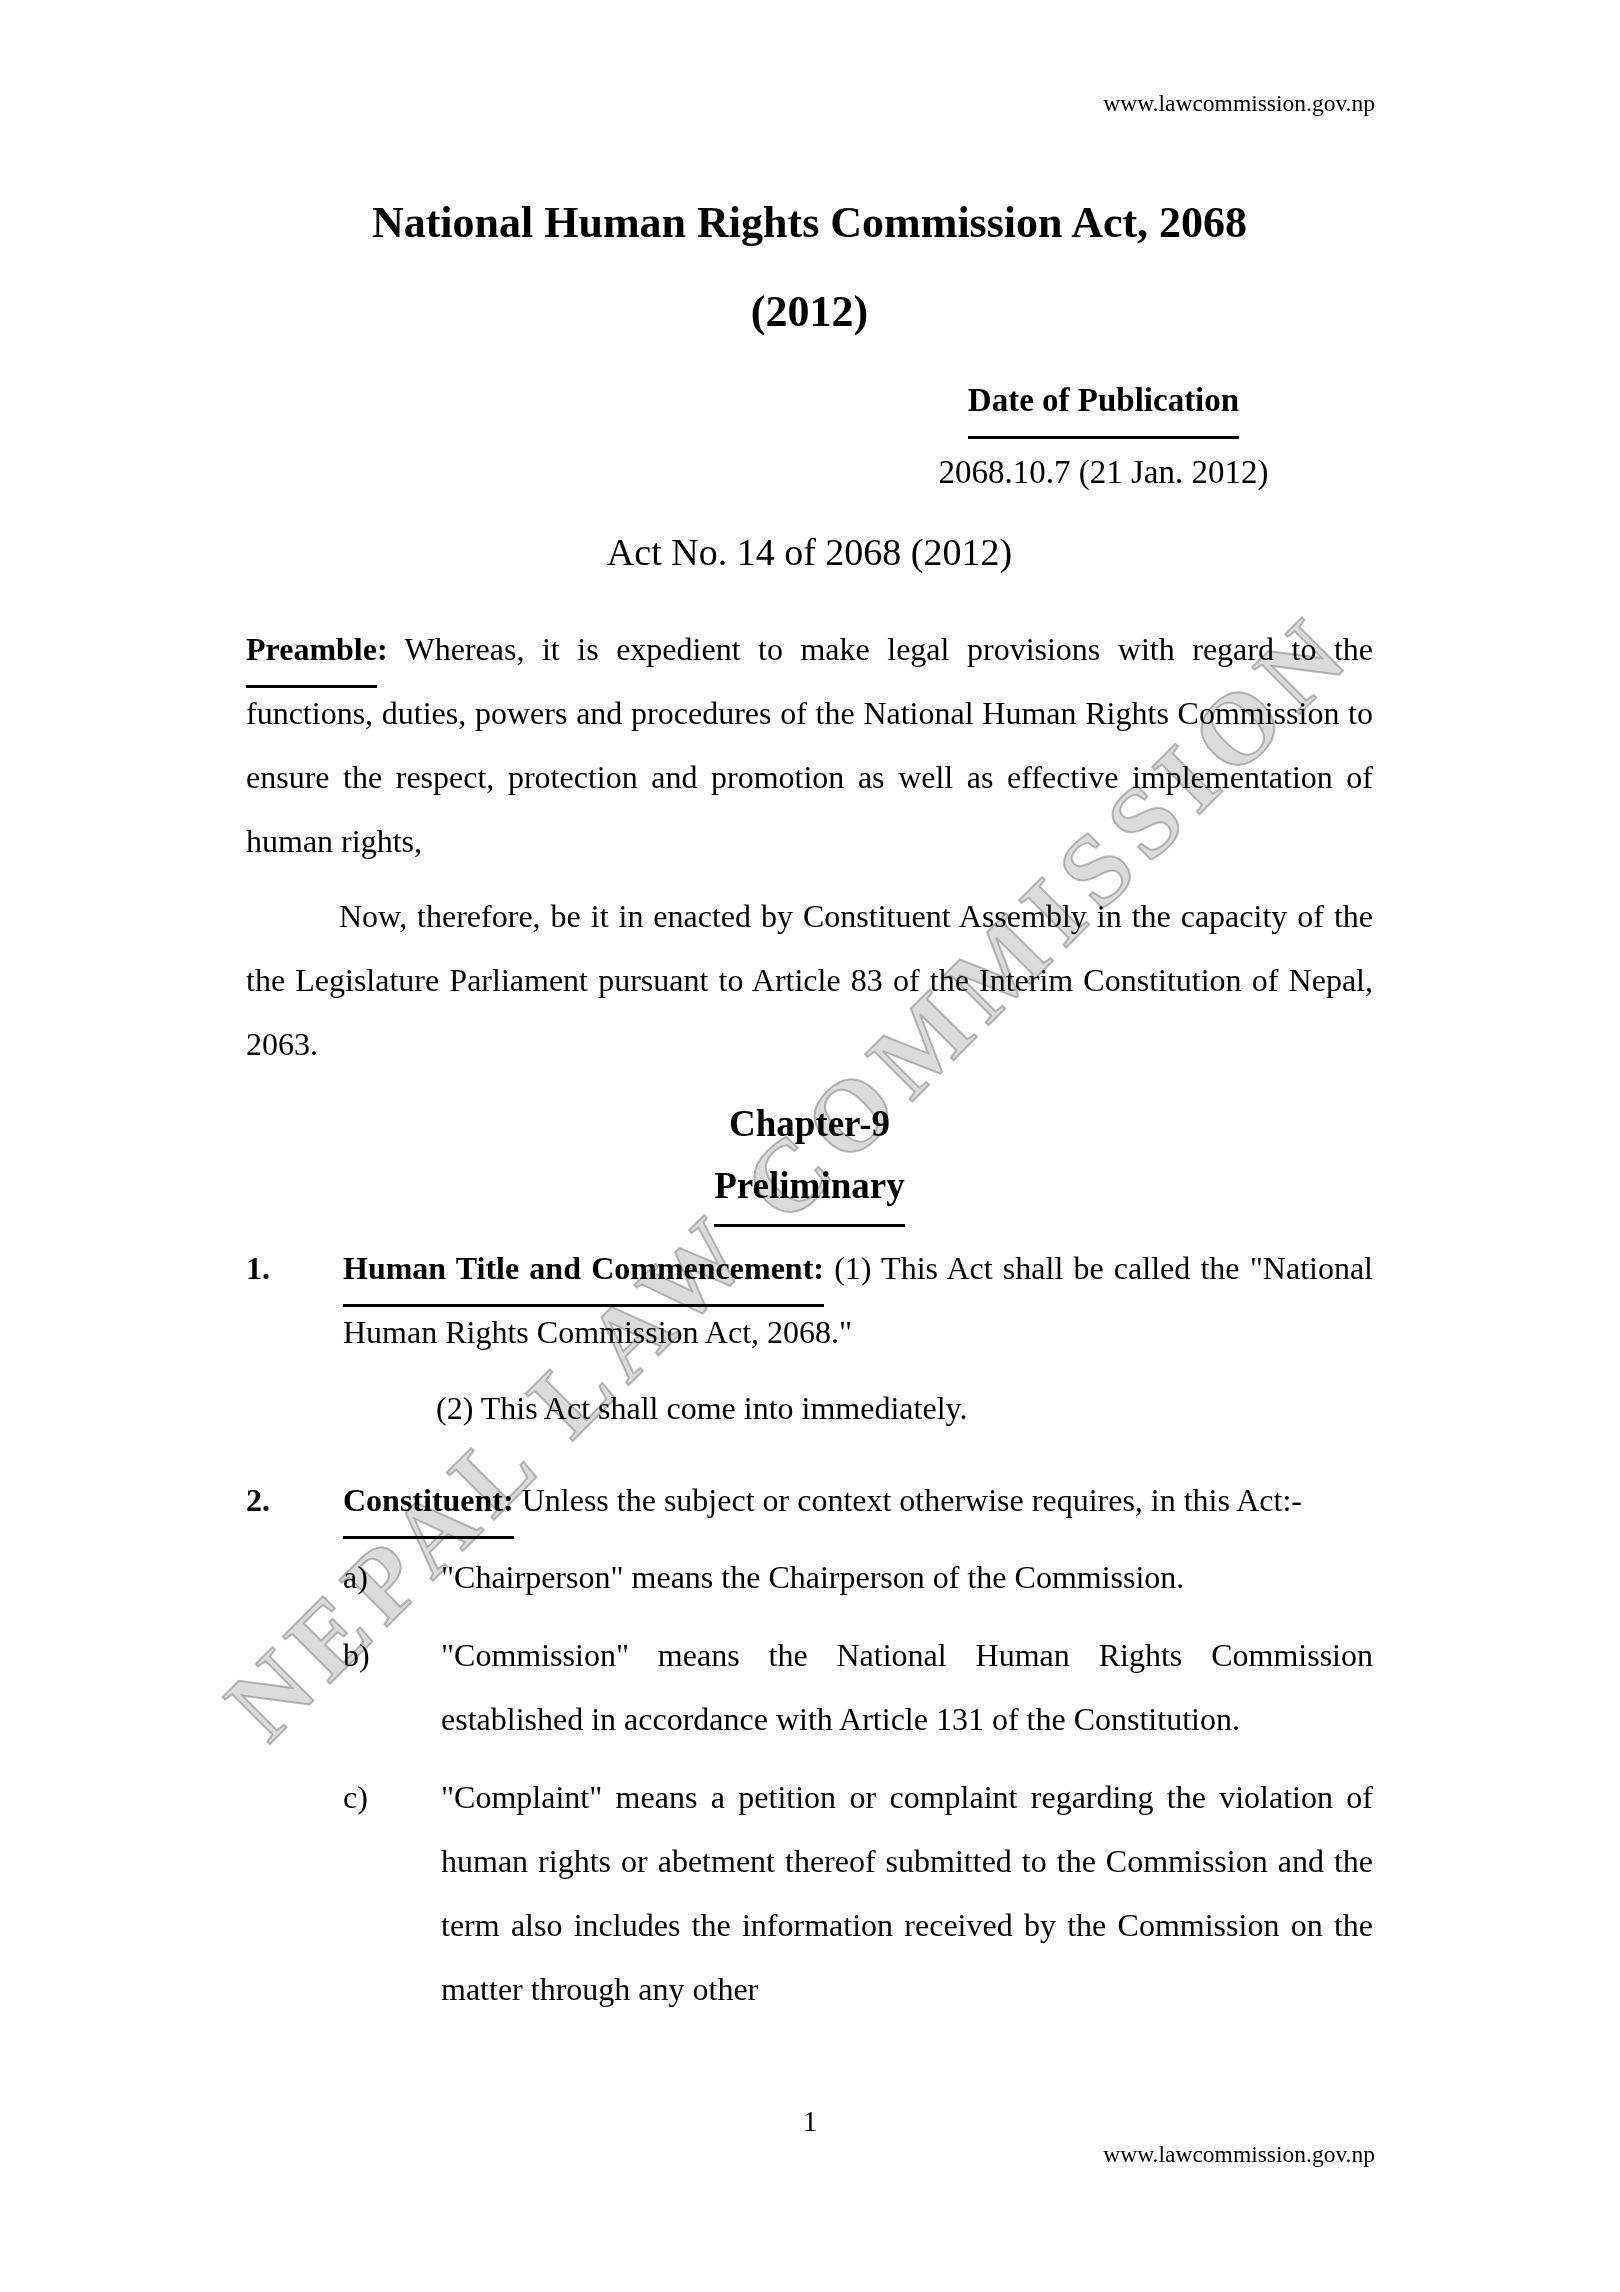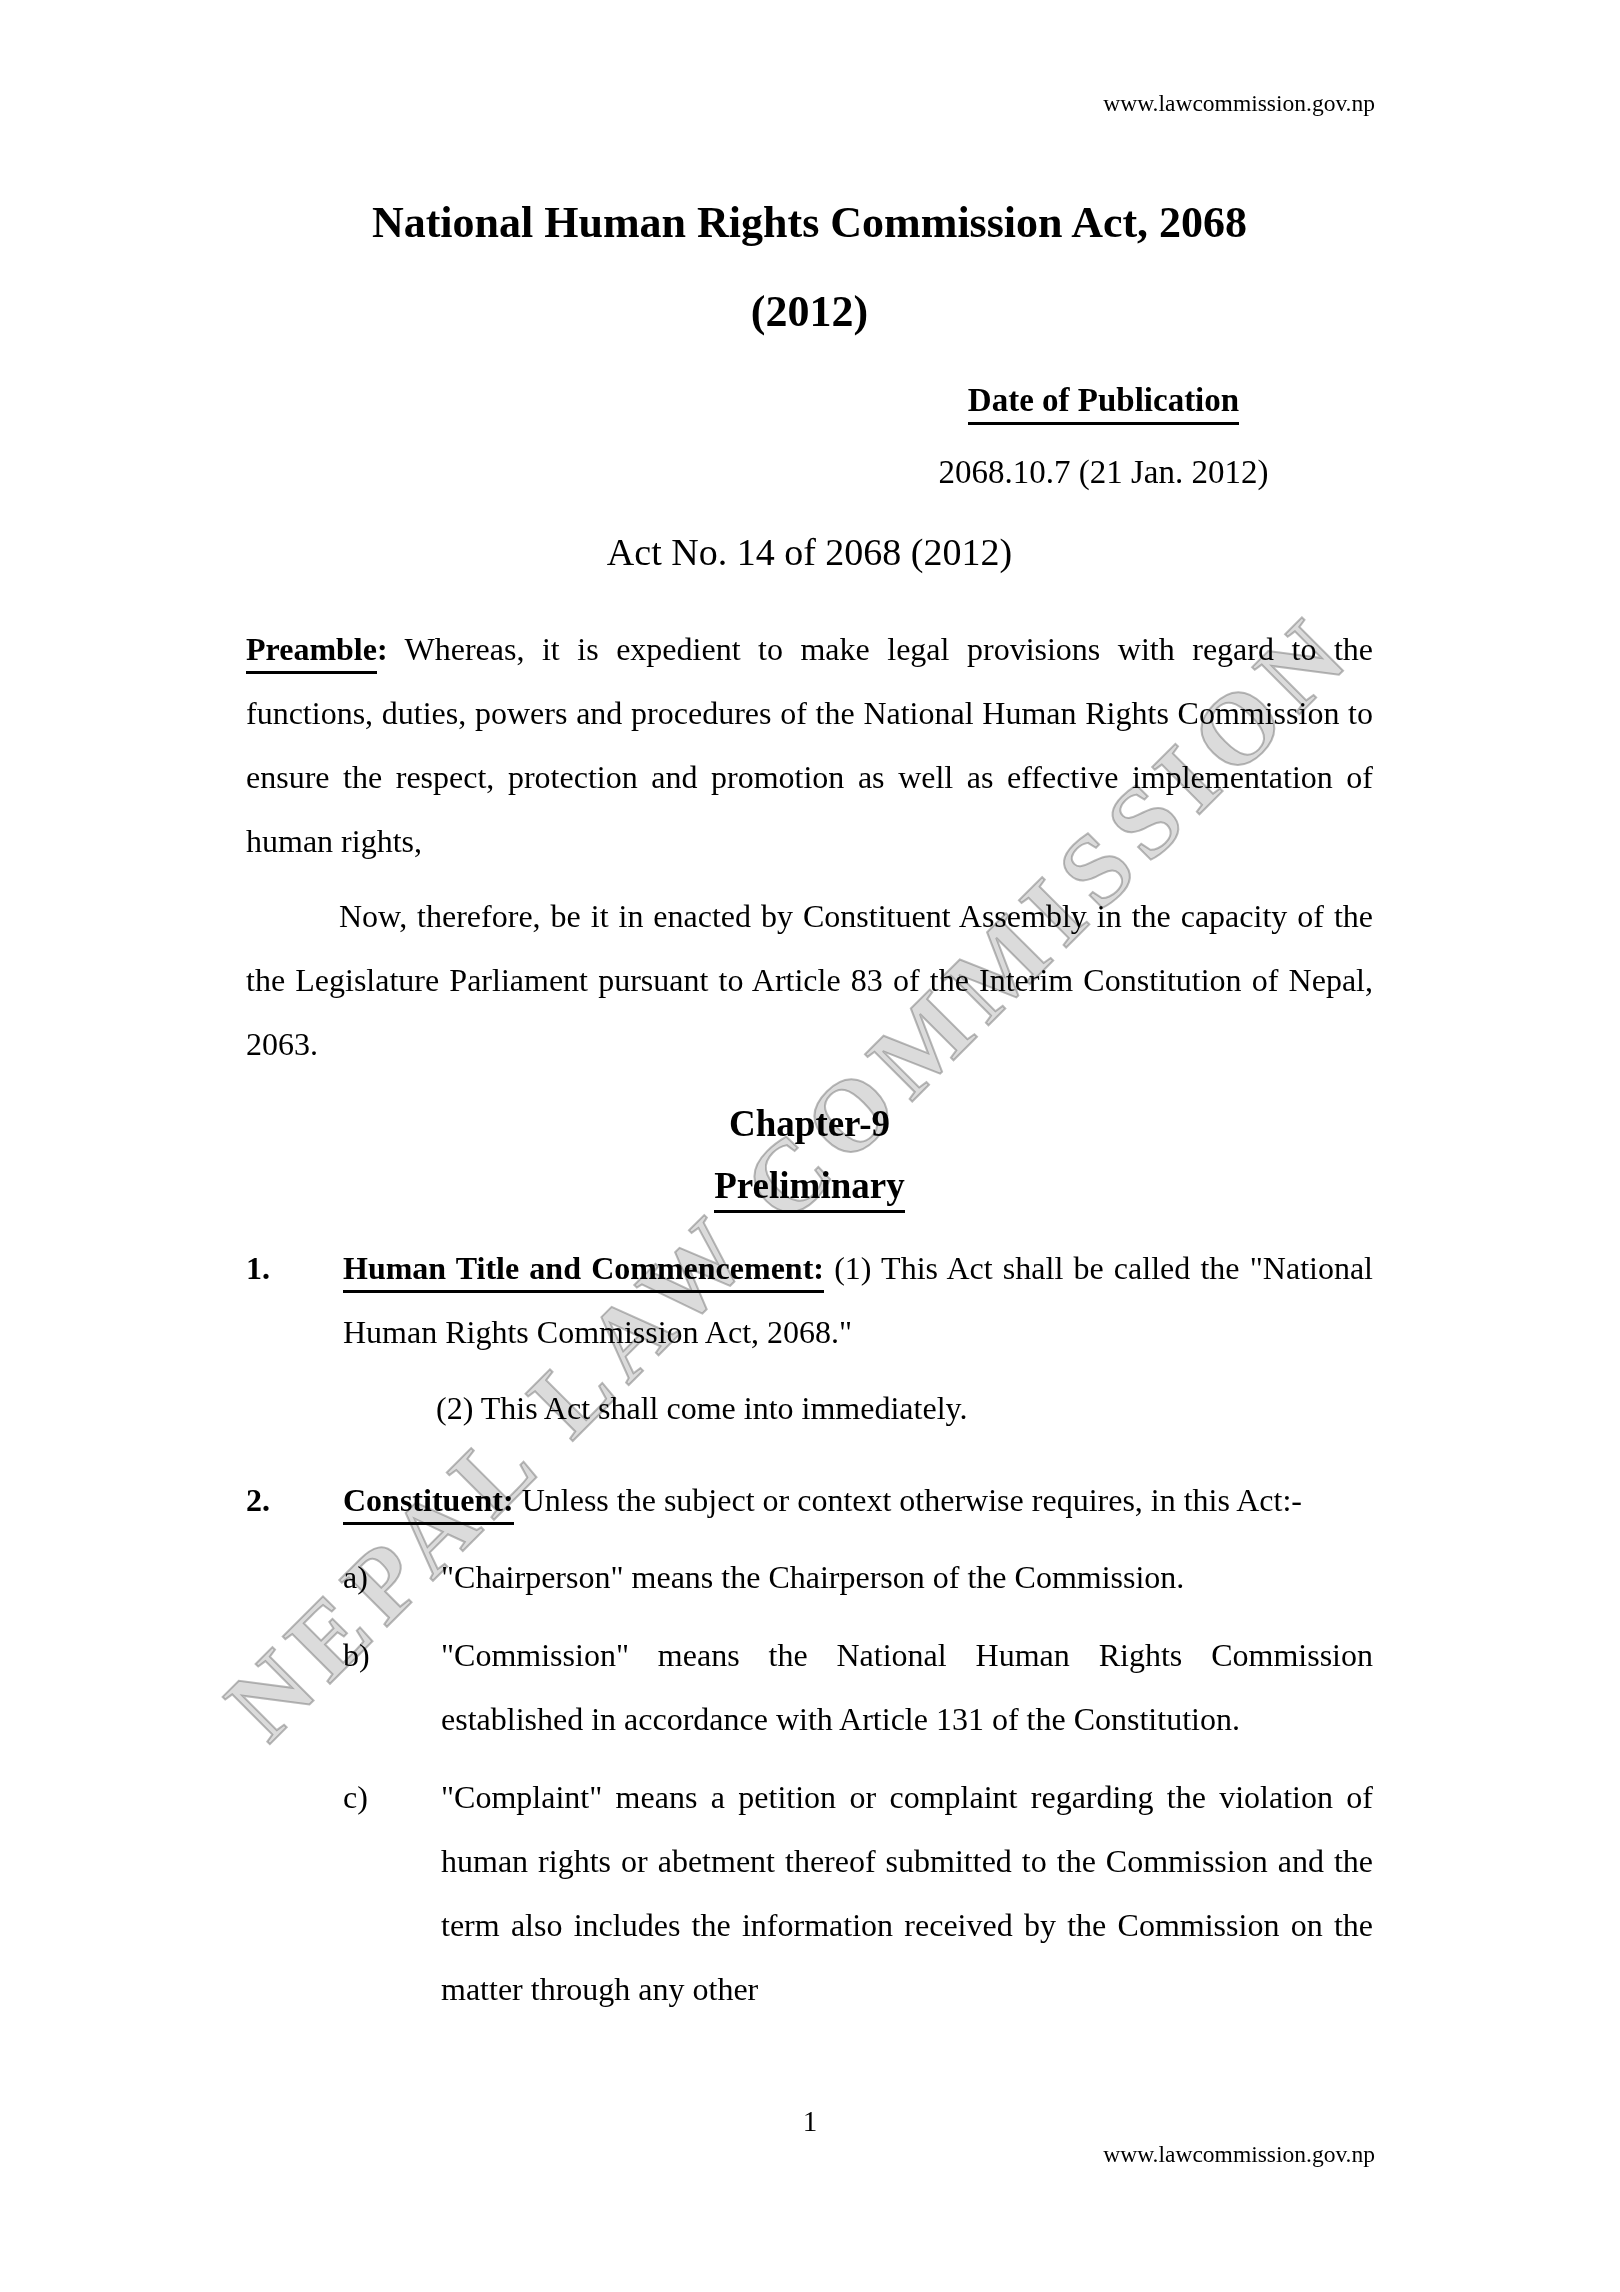--- a/index.html
+++ b/index.html
@@ -44,21 +44,21 @@
   .title {
     margin: 0;
     text-align: center;
     font-size: 44px;
     font-weight: bold;
     line-height: 89px;
   }
   .title-line { display: block; text-align: center; }
   .bu {
     border-bottom: 3.9px solid #000;
-    padding-bottom: 4px;
+    padding-bottom: 18px;
   }
   .bold { font-weight: bold; }
   .pub-block {
     width: 451px;
     margin: 25.5px 44px 0 auto;
     text-align: center;
   }
   .pub-label { font-size: 33px; font-weight: bold; }
   .pub-date { margin-top: 35px; font-size: 33px; }
   .act-no {

